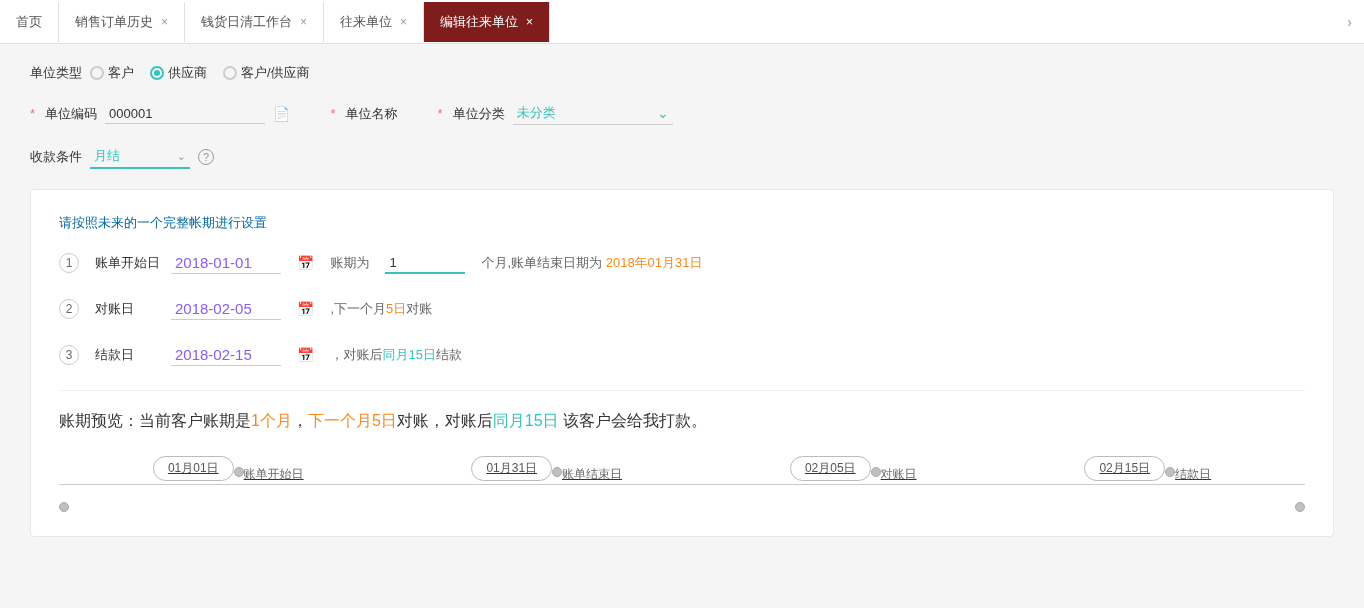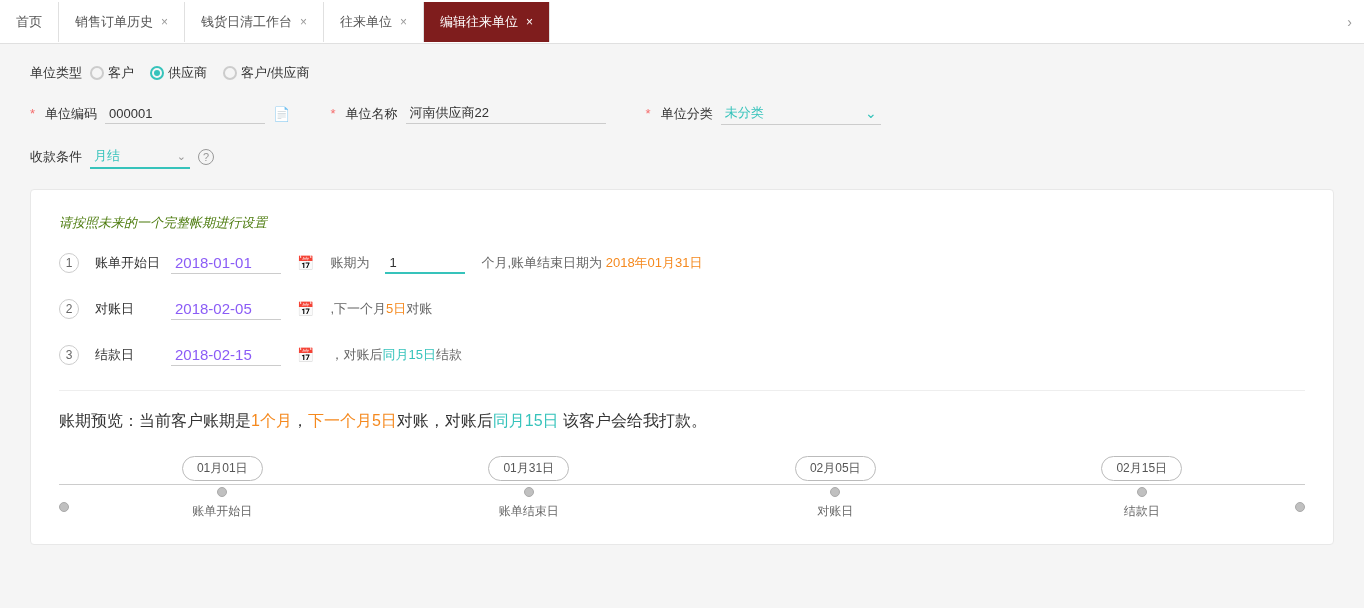--- a/index.html
+++ b/index.html
@@ -163,23 +163,22 @@
     
     .card-box {
       background: #fff;
       border: 1px solid #e8e8e8;
       border-radius: 4px;
       padding: 24px 28px;
       margin-bottom: 0;
     }
     .card-title {
       font-size: 13px;
-      color: #4d7c0f;
+      color: #0369a1;
       margin-bottom: 20px;
-      font-style: italic;
     }
 
     
     .setting-row {
       display: flex;
       align-items: center;
       margin-bottom: 24px;
       gap: 16px;
     }
     .row-num {
@@ -246,22 +245,23 @@
     }
     .tl-line-bg {
       position: absolute;
       left: 0; right: 0;
       top: 28px;
       height: 1px;
       background: #ccc;
     }
     .tl-node {
       display: flex;
-      flex-direction: column;
-      align-items: center;
+      flex-direction: row;
+      align-items: center;
+      text-decoration: underline;
     }
     .tl-badge {
       border: 1px solid #bbb;
       border-radius: 30px;
       padding: 3px 14px;
       font-size: 12px;
       color: #555;
       background: #fff;
       margin-bottom: 6px;
     }
@@ -348,21 +348,20 @@
   <div class="form-row" style="gap:40px;">
     <div class="form-field">
       <span class="required-star">*</span>
       <span class="form-label">单位编码</span>
       <input class="form-input" type="text" value="000001" style="">
       <span class="cal-icon">📄</span>
     </div>
     <div class="form-field">
       <span class="required-star">*</span>
       <span class="form-label">单位名称</span>
-      <input class="form-input wide" type="text" value="河南供应商22" style="">
     </div>
     <div class="form-field">
       <span class="required-star">*</span>
       <span class="form-label">单位分类</span>
       <span class="select-field" style="min-width:160px;">
         <span class="select-value">未分类</span>
         <span class="dropdown-icon">⌄</span>
       </span>
     </div>
   </div>

